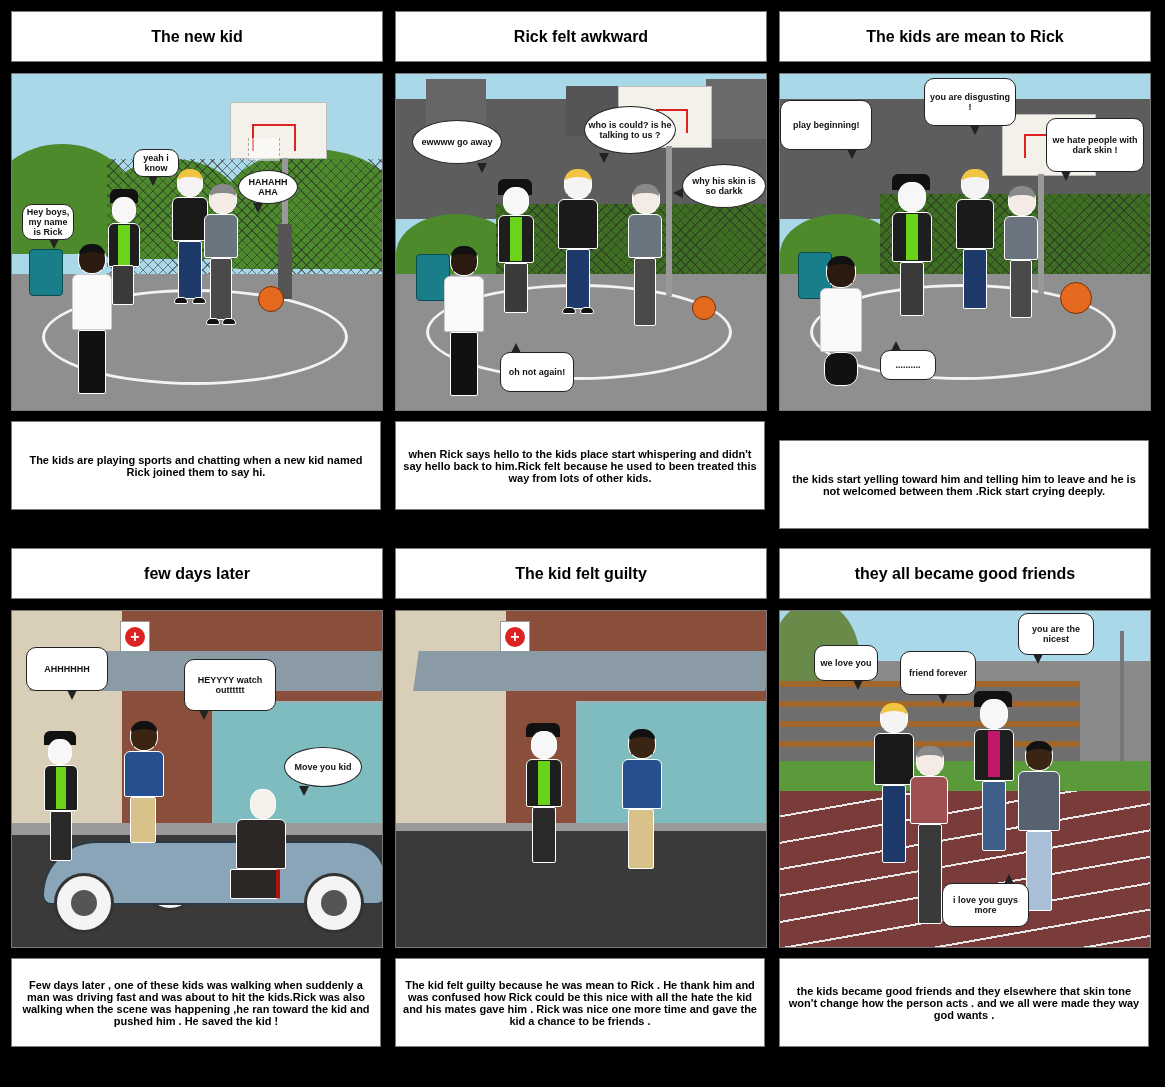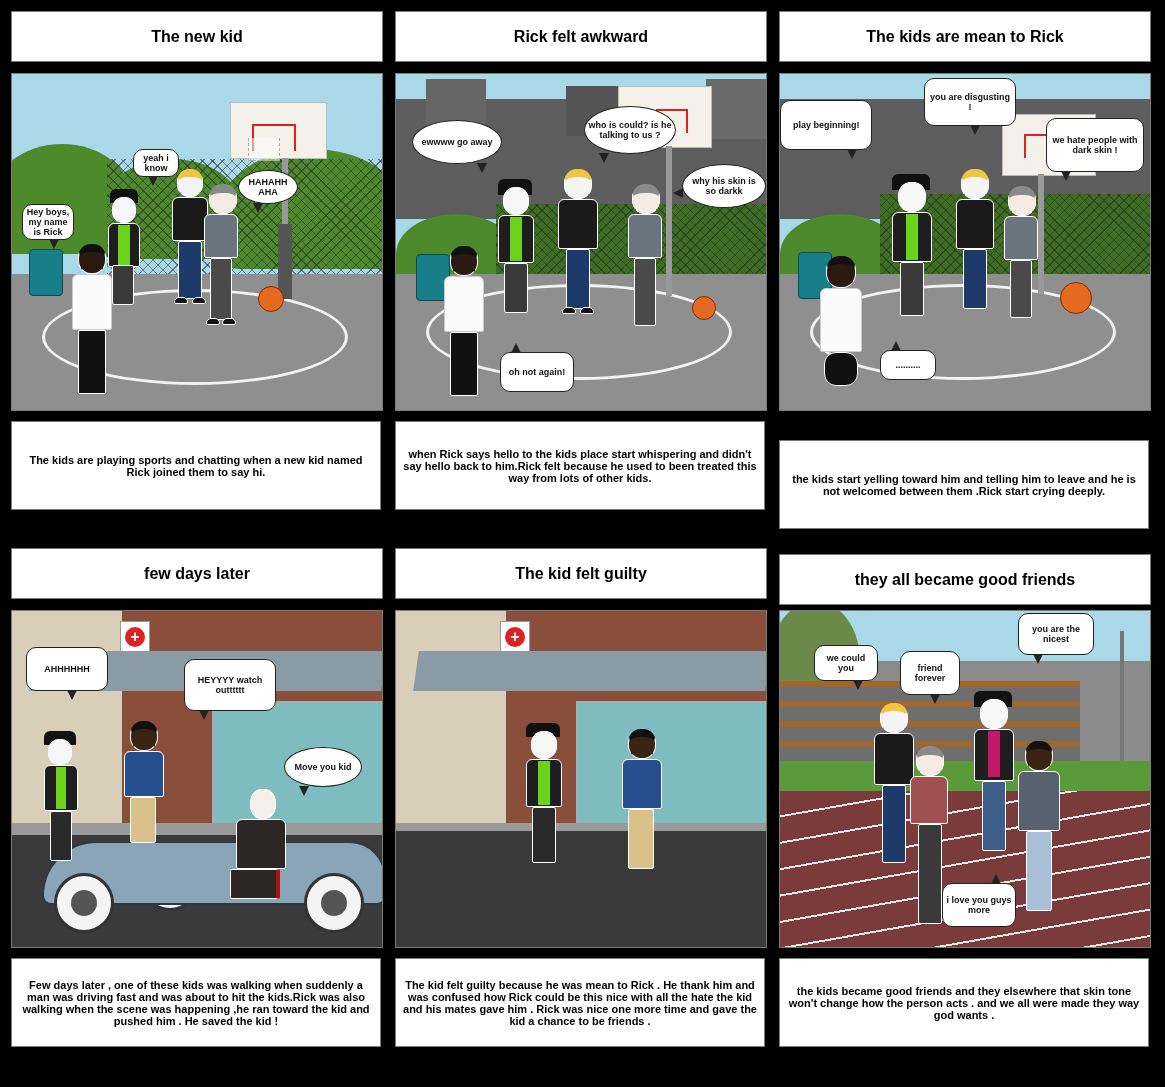--- a/index.html
+++ b/index.html
@@ -250,21 +250,21 @@
     <div class="person" style="left:226px;top:118px;width:40px;height:150px;">
       <div class="head" style="left:6px;top:0;width:28px;height:30px;background:#3a2414;border-top:8px solid #111;"></div>
       <div class="torso" style="left:0;top:30px;width:40px;height:50px;background:#264f8f;"></div>
       <div class="legs" style="left:6px;top:80px;width:26px;height:60px;background:#d8c28a;"></div>
     </div>
   </div>
   <div class="caption" style="top:410px;">The kid felt guilty because he was mean to Rick . He thank him and was confused how Rick could be this nice with all the hate the kid and his mates gave him . Rick was nice one more time and gave the kid a chance to be friends .</div>
 </div>
 
 <div class="cell" style="left:779px;top:548px;">
-  <div class="title" style="top:6px;text-align:right;">they all became good friends</div>
+  <div class="title" style="top:0;text-align:right;">they all became good friends</div>
   <div class="scene" style="top:62px;background:#a9d8e8;">
     <div class="tree" style="left:-10px;top:-10px;width:90px;height:120px;background:#6a8a4a;"></div>
     <div class="abs" style="left:90px;top:50px;width:282px;height:110px;background:#8a8a8a;"></div>
     <div class="abs" style="left:0;top:70px;width:300px;height:90px;background:repeating-linear-gradient(180deg,#a0662b 0 6px,#6e6e6e 6px 20px);"></div>
     <div class="abs" style="left:340px;top:20px;width:4px;height:150px;background:#777;"></div>
     <div class="abs" style="left:0;top:150px;width:372px;height:40px;background:#5a9a3a;"></div>
     <div class="abs" style="left:0;top:180px;width:372px;height:156px;background:repeating-linear-gradient(170deg,#7a3b3b 0 24px,#e8e8e8 24px 26px);"></div>
     <div class="person" style="left:94px;top:92px;width:40px;height:170px;">
       <div class="head" style="left:6px;top:0;width:28px;height:30px;background:#f4f4f4;border-top:8px solid #f1c542;"></div>
       <div class="torso" style="left:0;top:30px;width:40px;height:52px;background:#1a1a1a;"></div>
@@ -280,19 +280,19 @@
       <div class="head" style="left:6px;top:8px;width:28px;height:30px;background:#f7f7f7;"></div>
       <div class="torso" style="left:0;top:38px;width:40px;height:52px;background:#1e1e1e;"></div>
       <div class="abs" style="left:14px;top:40px;width:12px;height:46px;background:#c2186a;"></div>
       <div class="legs" style="left:8px;top:90px;width:24px;height:70px;background:#3d5f8a;"></div>
     </div>
     <div class="person" style="left:238px;top:130px;width:42px;height:180px;">
       <div class="head" style="left:7px;top:0;width:28px;height:30px;background:#3a2414;border-top:8px solid #111;"></div>
       <div class="torso" style="left:0;top:30px;width:42px;height:60px;background:#58626e;"></div>
       <div class="legs" style="left:8px;top:90px;width:26px;height:80px;background:#a9bfd8;"></div>
     </div>
-    <div class="bubble tail-br" style="left:34px;top:34px;width:64px;height:36px;">we could you</div>
-    <div class="bubble tail-b" style="left:120px;top:40px;width:60px;height:44px;">friend forever</div>
+    <div class="bubble tail-br" style="left:34px;top:34px;width:64px;height:36px;">we love you</div>
+    <div class="bubble tail-b" style="left:120px;top:40px;width:76px;height:44px;">friend forever</div>
     <div class="bubble tail-bl" style="left:238px;top:2px;width:76px;height:42px;">you are the nicest</div>
-    <div class="bubble tail-tr" style="left:162px;top:272px;width:74px;height:44px;">i love you guys more</div>
+    <div class="bubble tail-tr" style="left:162px;top:272px;width:87px;height:44px;">i love you guys more</div>
   </div>
   <div class="caption" style="top:410px;">the kids became good friends and they elsewhere that skin tone won't change how the person acts . and we all were made they way god wants .</div>
 </div>
 
 </body></html>

